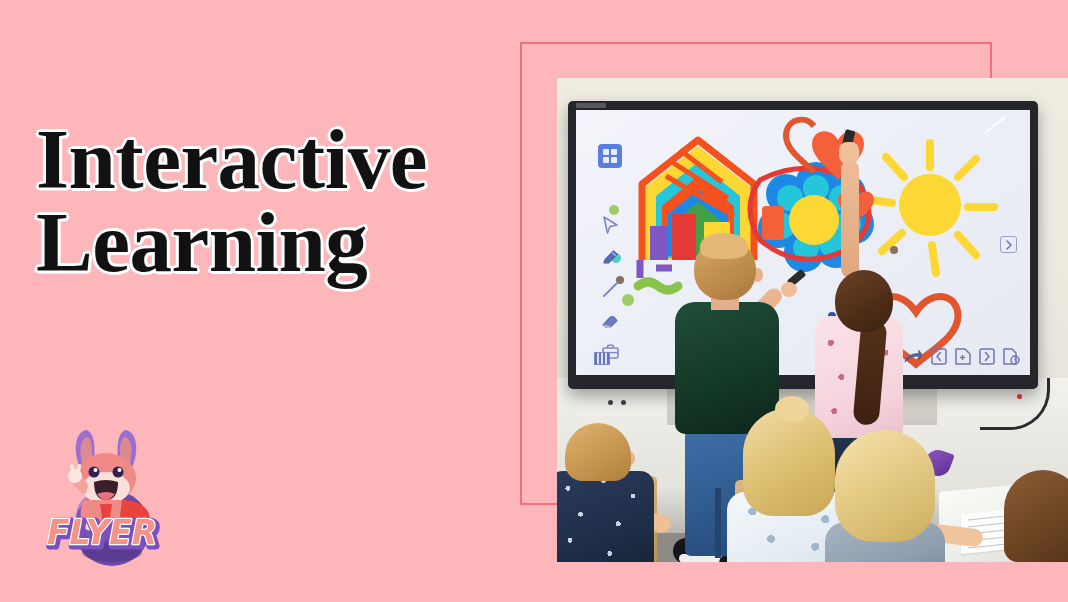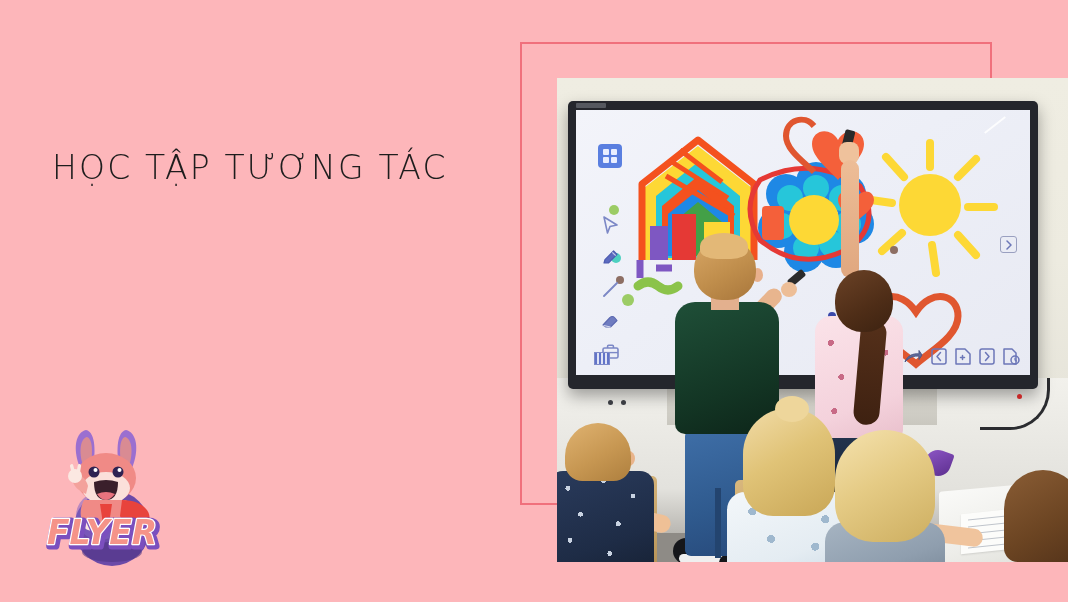--- a/index.html
+++ b/index.html
@@ -514,21 +514,22 @@
     border-radius: 50% 10% 50% 10%;
     transform: rotate(20deg);
   }
 </style>
 </head>
 <body>
 
 <div id="poster">
 
   <div class="title-block">
-    <div class="subheadline">HỌC TẬP TƯƠNG TÁC</div>
+    <div class="headline">Interactive
+Learning</div>
   </div>
 
   <div class="logo">
     <svg viewBox="0 0 145 150" xmlns="http://www.w3.org/2000/svg">
 
       <circle cx="74" cy="108" r="38" fill="#6B4AA8"></circle>
       <circle cx="62" cy="96" r="24" fill="#8463C4" opacity=".55"></circle>
       <ellipse cx="74" cy="132" rx="30" ry="10" fill="#4E3383" opacity=".6"></ellipse>
 
       <path d="M42 48 C34 28 38 12 48 10 C58 12 58 34 54 52 Z" fill="#9B6FD0"></path>

